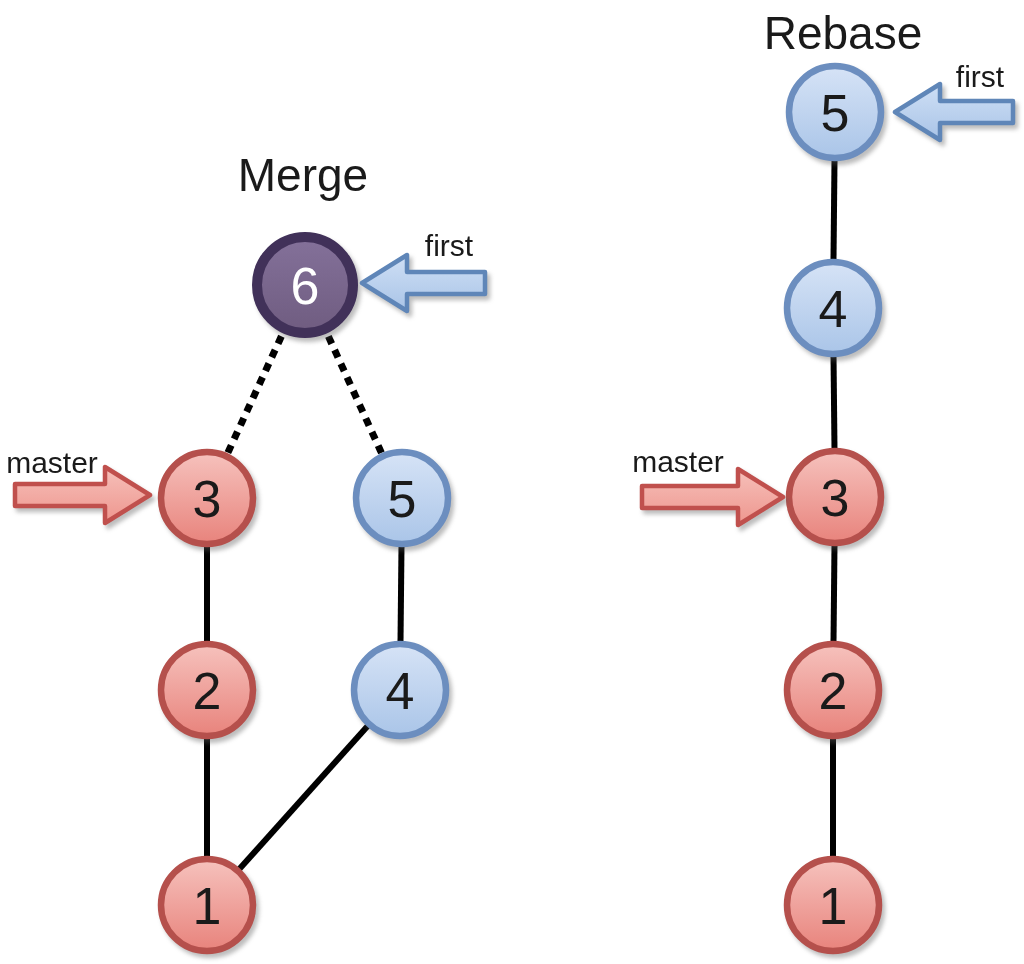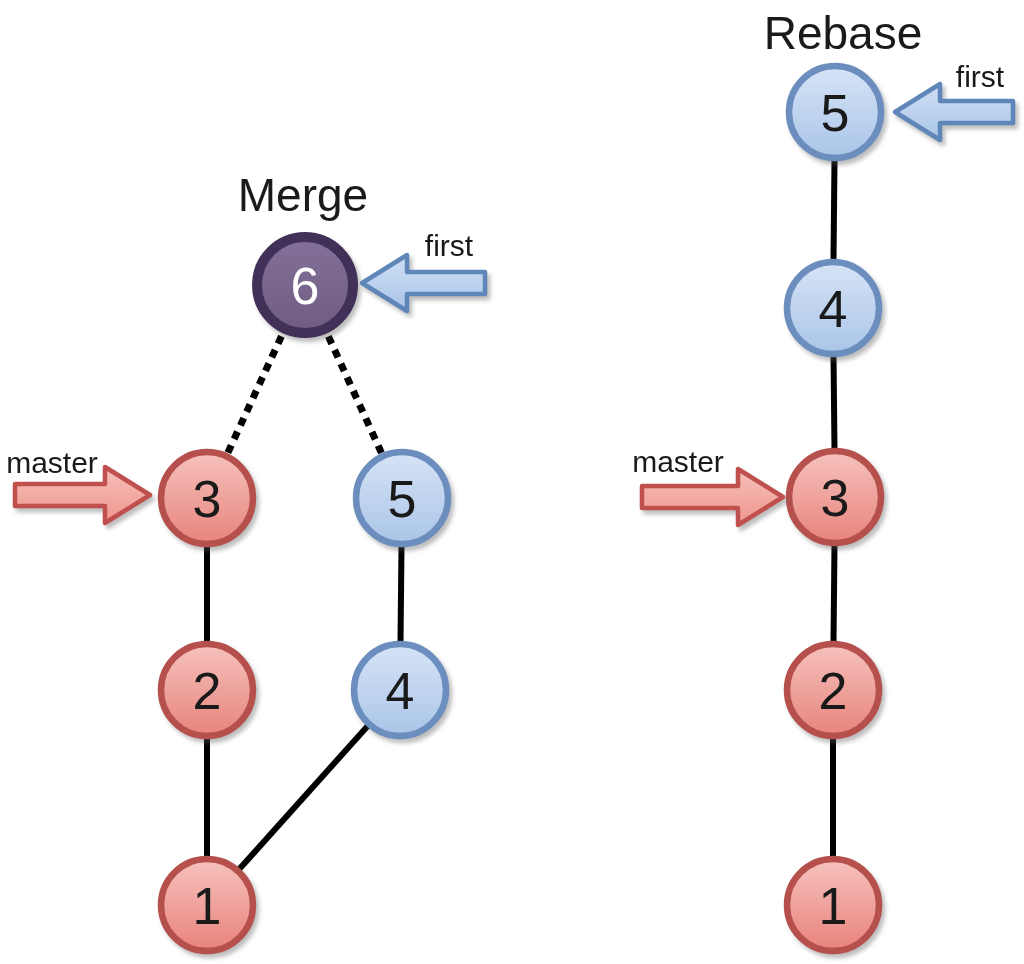--- a/index.html
+++ b/index.html
@@ -126,17 +126,17 @@
           <circle cx="833" cy="905" r="46" fill="url(#grad-red)" stroke="#b5504c" stroke-width="6.5"></circle>
           <text x="833" y="905" dy="0.36em" text-anchor="middle" font-size="52" fill="#1a1a1a">1</text>
         </g>
         <polygon points="895,112 940,84 940,101 1013,101 1013,123 940,123 940,140" fill="url(#arrow-blue)" stroke="#5f86b8" stroke-width="4.5" stroke-linejoin="round" class="shadow"></polygon>
         <text x="980" y="87" text-anchor="middle" font-size="30" fill="#1a1a1a">first</text>
         <polygon points="783,497 738,469 738,486 642,486 642,508 738,508 738,525" fill="url(#arrow-red)" stroke="#c0504d" stroke-width="4.5" stroke-linejoin="round" class="shadow"></polygon>
         <text x="678" y="472" text-anchor="middle" font-size="30" fill="#1a1a1a">master</text>
       </g>
     </svg>
 
-  <div class="diagram-title" style="left: 303px; top: 152px; margin-top: 20px;">Merge</div>
+  <div class="diagram-title" style="left: 303px; top: 152px;">Merge</div>
 
   <div class="diagram-title" style="left: 843px; top: 10px;">Rebase</div>
 
 </div>
 
 </body></html>

